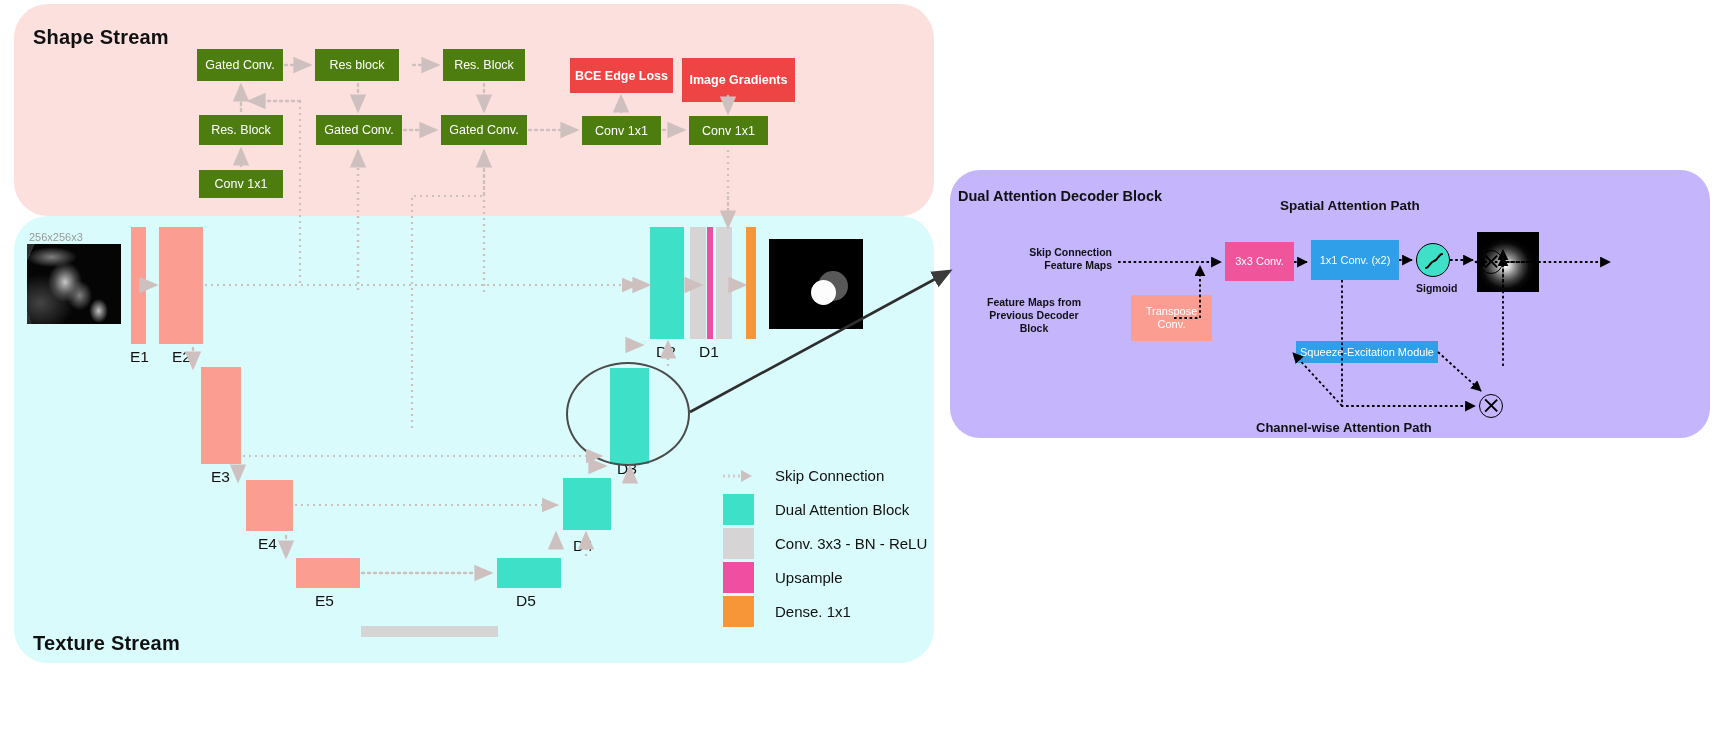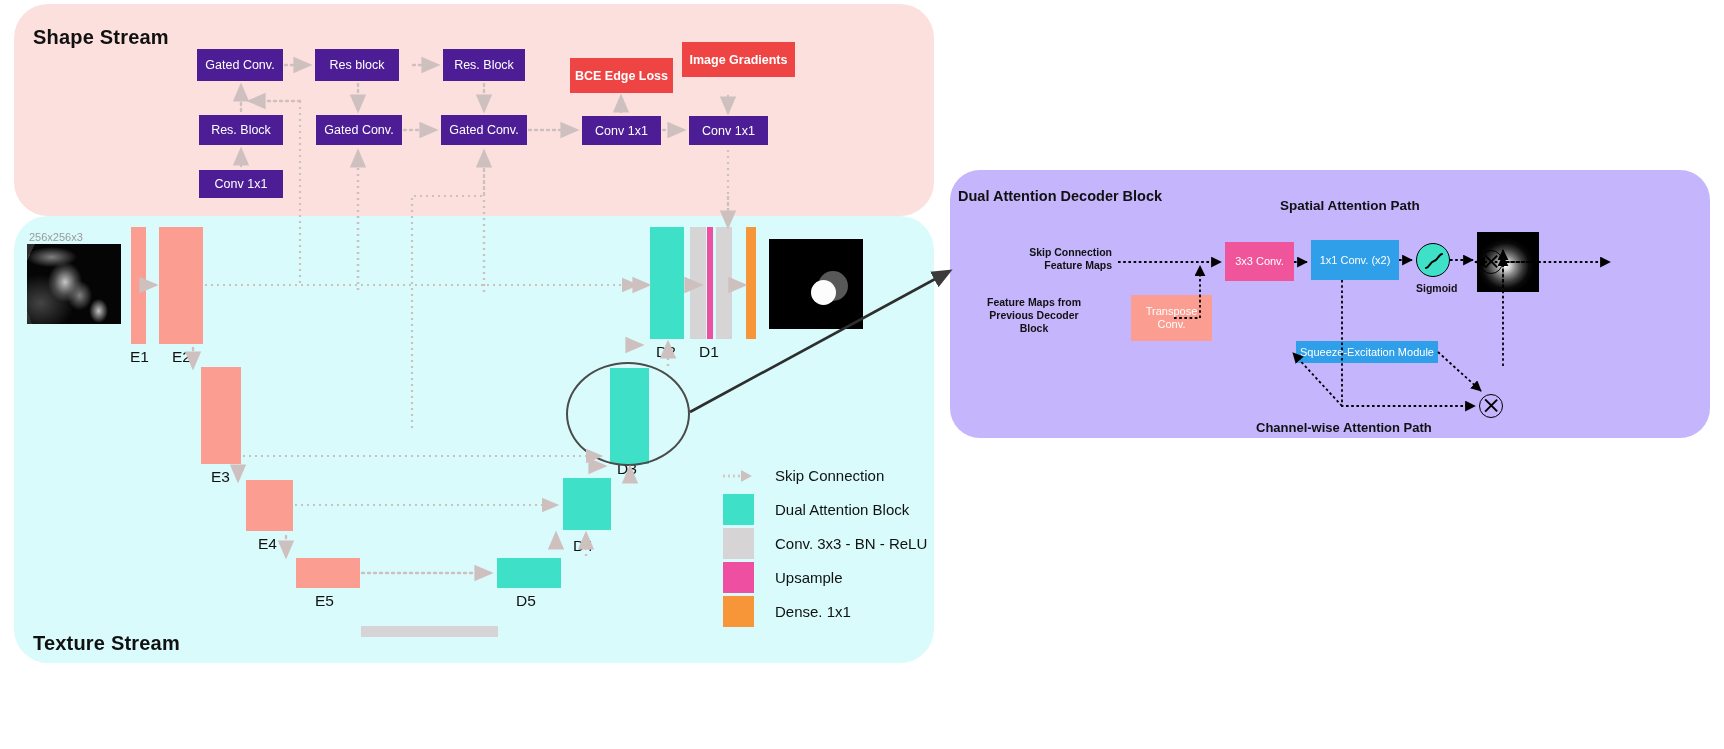--- a/index.html
+++ b/index.html
@@ -27,21 +27,21 @@
 
   .stream-title {
     position:absolute; font-weight:bold; font-size:20px; color:#111;
     letter-spacing:.2px; white-space:nowrap;
   }
   #shape-title { left:33px; top:26px; }
   #texture-title { left:33px; top:632px; }
 
   
   .sbox {
-    position:absolute; background:#4c1d95; color:#fff;
+    position:absolute; background:#4d7c0f; color:#fff;
     font-size:12.5px; display:flex; align-items:center; justify-content:center;
     white-space:nowrap;
   }
   .blackbox {
     position:absolute; background:#ef4444; color:#fff;
     font-size:12.5px; font-weight:bold;
     display:flex; align-items:center; justify-content:center; white-space:nowrap;
   }
 
   
@@ -218,21 +218,21 @@
   <div class="sbox" style="left:315px;top:49px;width:84px;height:32px;">Res block</div>
   <div class="sbox" style="left:443px;top:49px;width:82px;height:32px;">Res. Block</div>
   <div class="sbox" style="left:199px;top:115px;width:84px;height:30px;">Res. Block</div>
   <div class="sbox" style="left:316px;top:115px;width:86px;height:30px;">Gated Conv.</div>
   <div class="sbox" style="left:441px;top:115px;width:86px;height:30px;">Gated Conv.</div>
   <div class="sbox" style="left:582px;top:116px;width:79px;height:29px;">Conv 1x1</div>
   <div class="sbox" style="left:689px;top:116px;width:79px;height:29px;">Conv 1x1</div>
   <div class="sbox" style="left:199px;top:170px;width:84px;height:28px;">Conv 1x1</div>
 
   <div class="blackbox" style="left:570px;top:58px;width:103px;height:35px;">BCE Edge Loss</div>
-  <div class="blackbox" style="left:682px;top:42px;width:113px;height:35px;">Image Gradients</div>
+  <div class="blackbox" style="left:682px;top:58px;width:113px;height:44px;">Image Gradients</div>
 
   <div class="stream-title" id="texture-title">Texture Stream</div>
 
   <div class="dim-label" style="left:29px; top:231px;">256x256x3</div>
   <div id="mri">
       <div class="g1"></div>
       <div class="g2"></div>
     </div>
 
   <div class="eblock" style="left:131px;top:227px;width:15px;height:117px;"></div>

